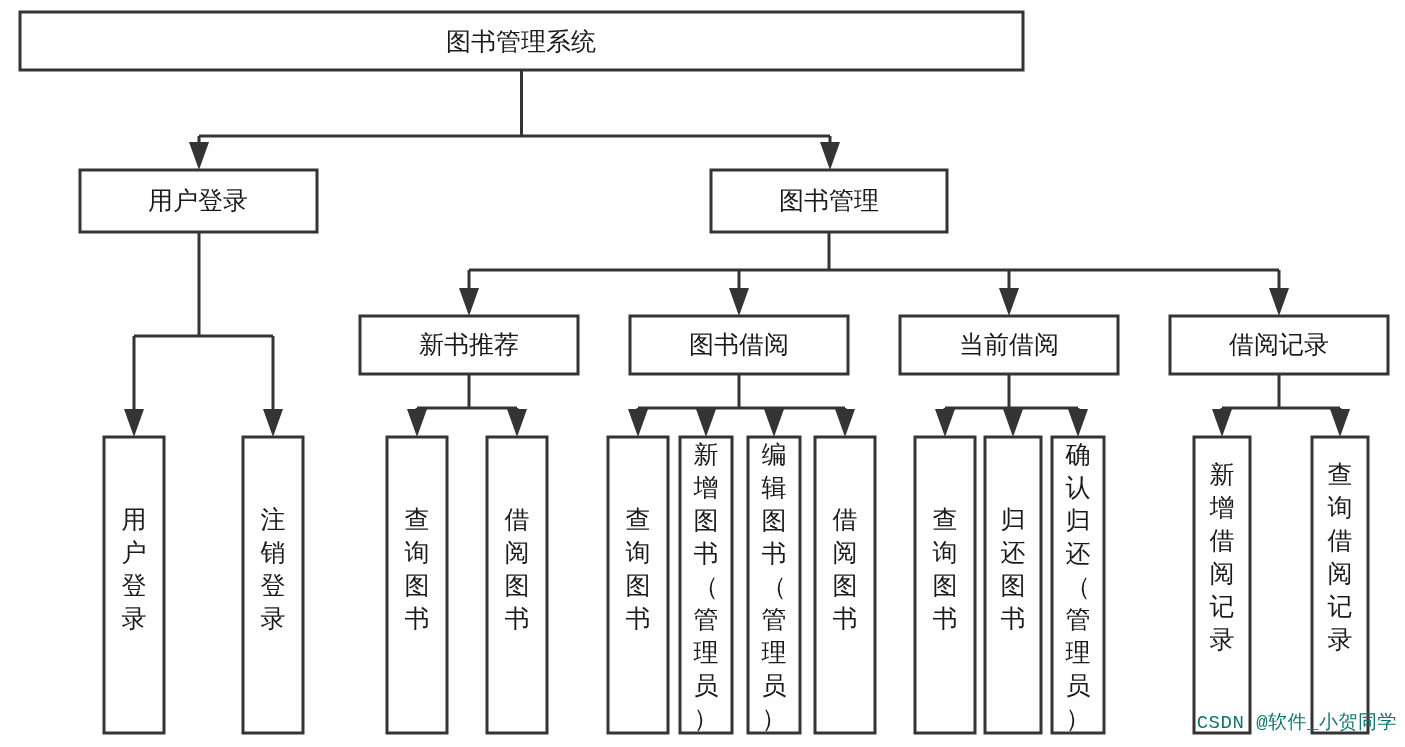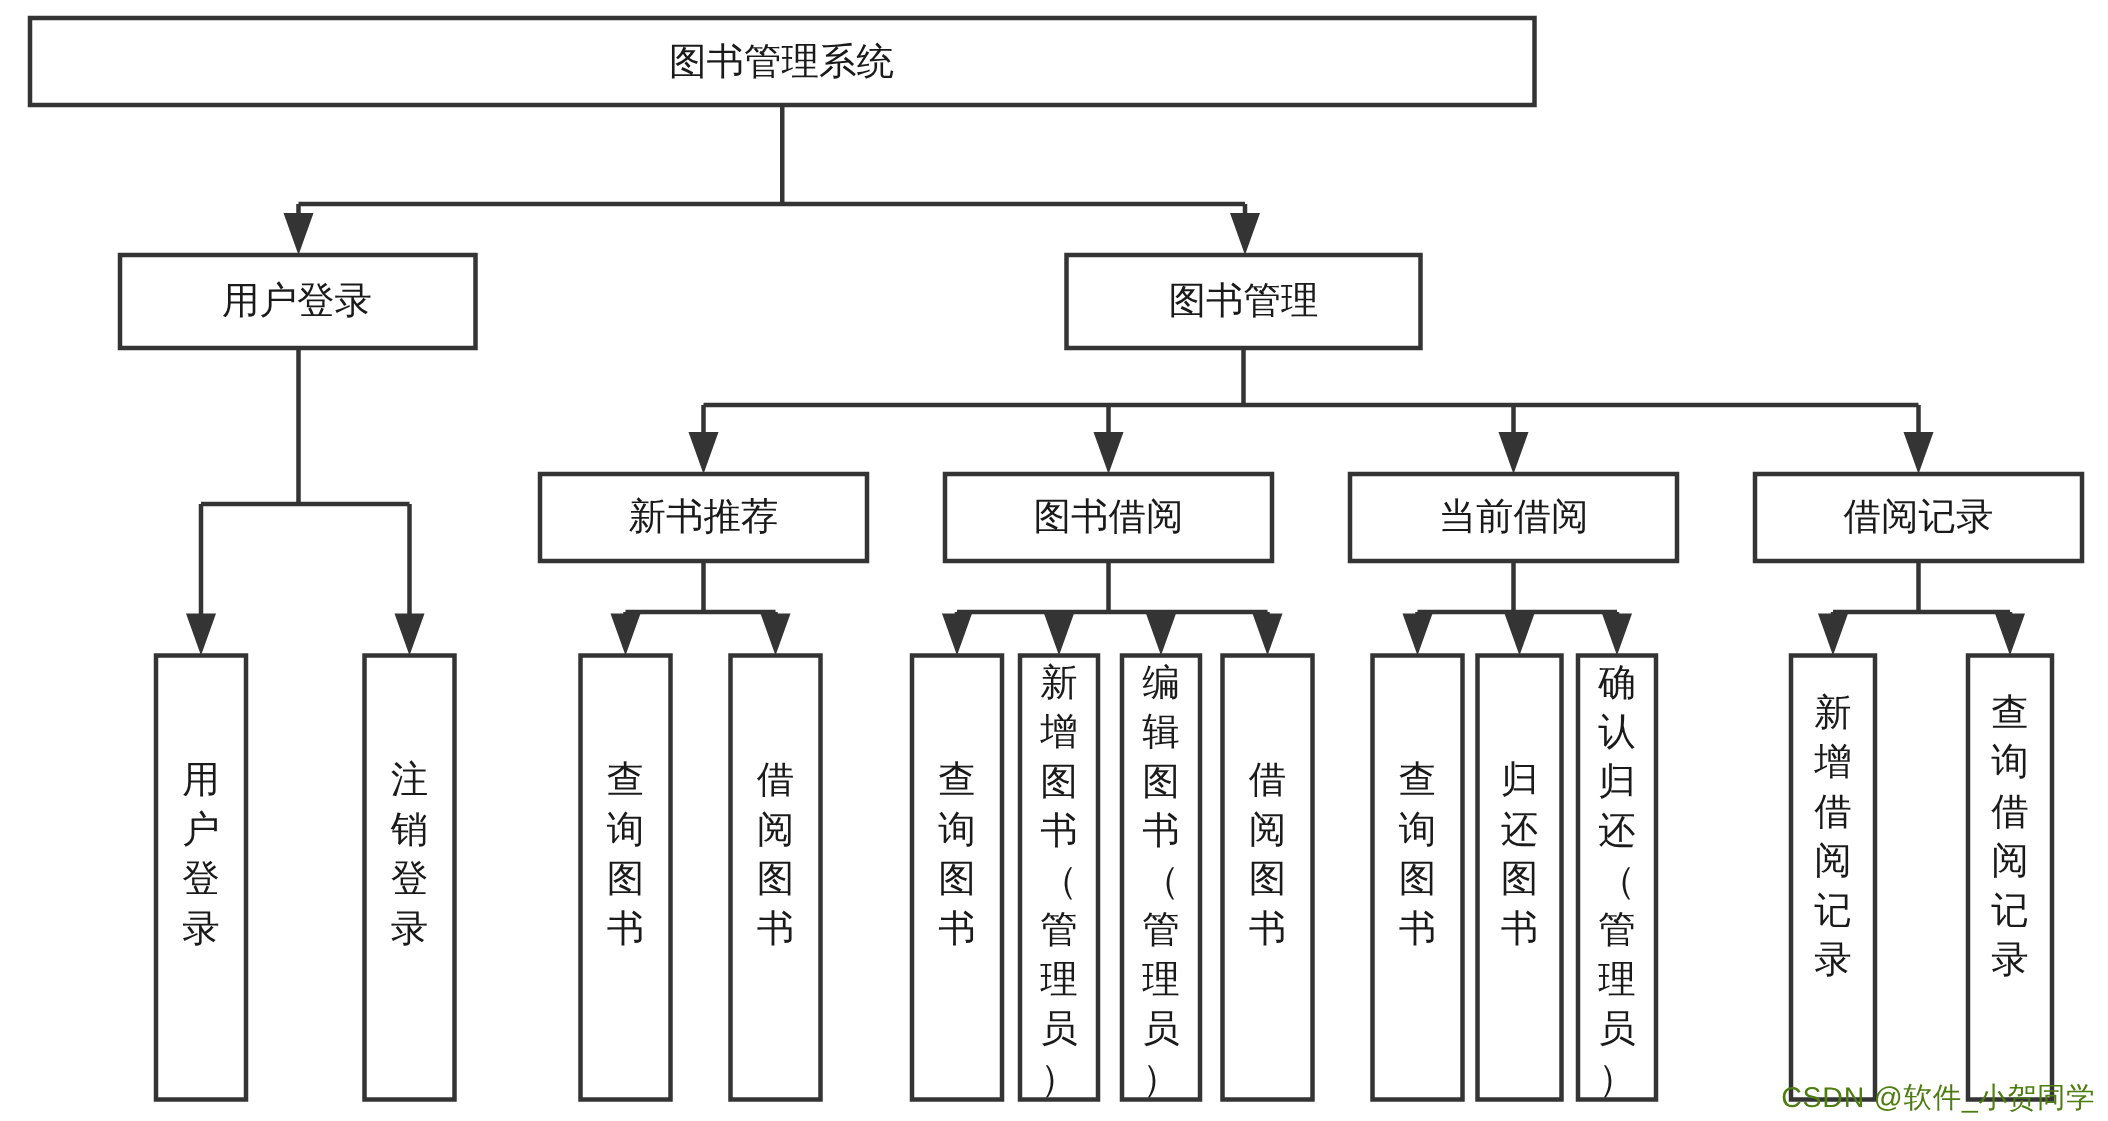--- a/index.html
+++ b/index.html
@@ -50,24 +50,24 @@
     fill: none;
     stroke-linecap: butt;
   }
   .arrow-head {
     fill: #343434;
     stroke: none;
   }
   .watermark {
     position: absolute;
     right: 8px;
-    bottom: 2px;
-    font-family: Liberation Sans, sans-serif;
+    bottom: 12px;
+    font-family: Liberation Mono, monospace;
     font-size: 19px;
-    color: #4d7c0f;
+    color: #0f766e;
     letter-spacing: 0.5px;
     white-space: nowrap;
     pointer-events: none;
     user-select: none;
   }
 </style>
 </head>
 <body>
 
 <div id="diagram-root">

